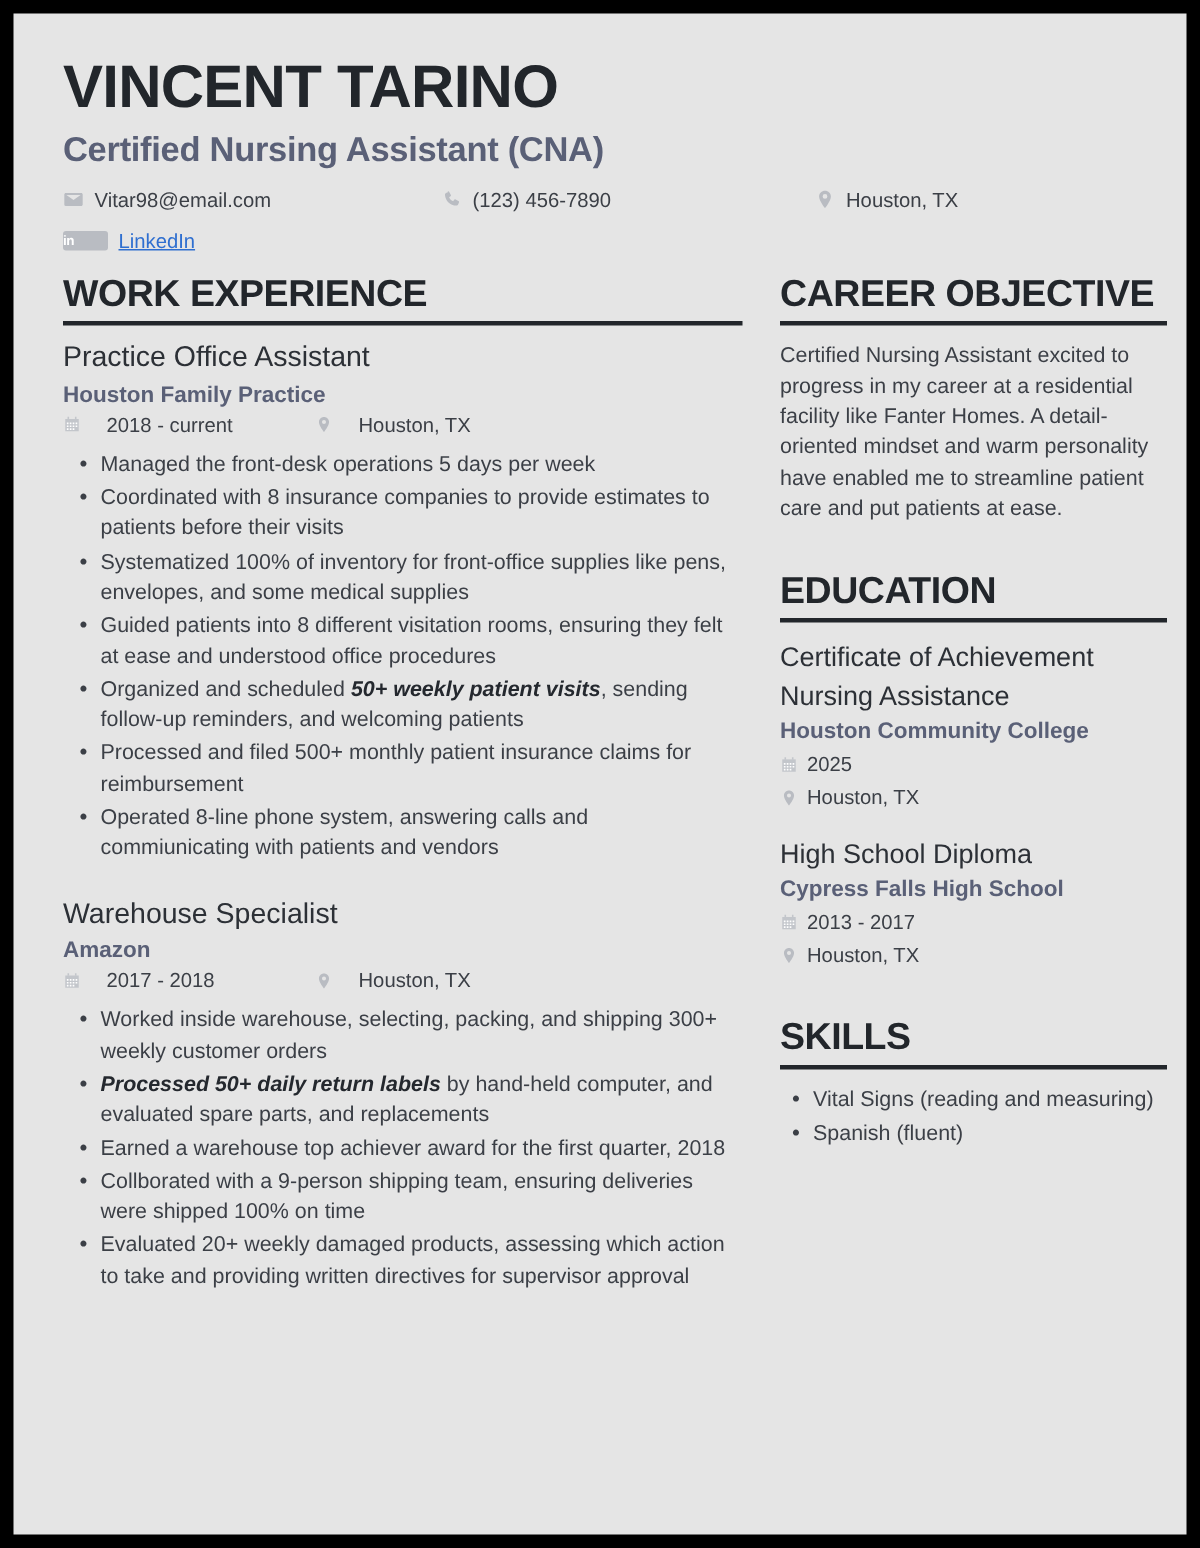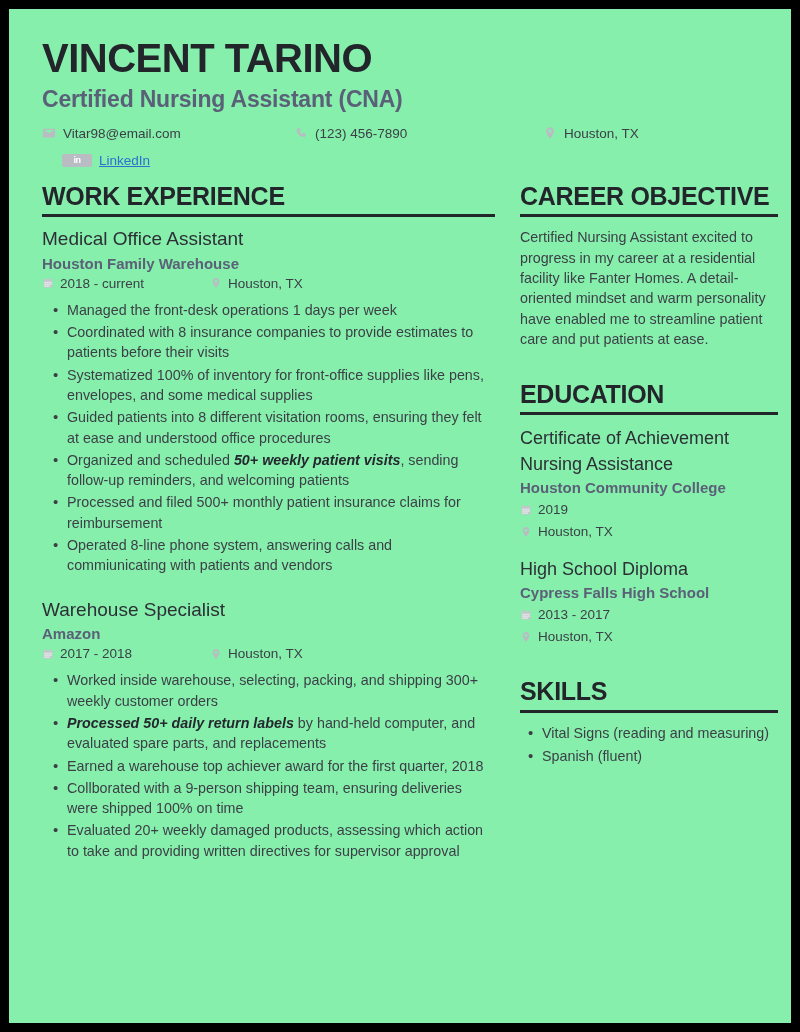--- a/index.html
+++ b/index.html
@@ -15,21 +15,21 @@
     font-family: "Liberation Sans", sans-serif;
     overflow: hidden;
   }
 
   .page {
     position: absolute;
     left: 9px;
     top: 9px;
     width: 782px;
     height: 1014px;
-    background: #86efac;
+    background: #e5e5e5;
     overflow: hidden;
   }
 
   
   .header {
     padding: 28px 30px 0 33px;
   }
 
   .full-name {
     font-size: 40px;
@@ -86,23 +86,22 @@
 
   .li-badge {
     width: 30px;
     height: 13px;
     border-radius: 2px;
     background: #b9bcc2;
     color: #ffffff;
     font-size: 9px;
     font-weight: bold;
     line-height: 13px;
-    text-align: center;
+    text-align: left;
     letter-spacing: -0.4px;
-    margin-left: 20px;
   }
 
   
   .columns {
     position: relative;
     padding: 0 0 0 0;
   }
 
   .col-left {
     position: absolute;
@@ -158,21 +157,21 @@
   .entry-meta {
     position: relative;
     height: 22px;
     margin-top: 2px;
   }
 
   .meta-item {
     position: absolute;
     display: flex;
     align-items: center;
-    gap: 6px;
+    gap: 17px;
     font-size: 13.5px;
     color: #3b3f46;
     white-space: nowrap;
     top: 0;
   }
 
   .meta-date { left: 0px; }
   .meta-loc  { left: 168px; }
 
   .bullets {
@@ -314,22 +313,22 @@
 
   <div class="columns" style="height:790px;">
 
     <div class="col-left">
 
       <div class="section">
         <div class="section-title">WORK EXPERIENCE</div>
         <div class="rule"></div>
 
         <div class="entry">
-          <div class="entry-title">Medical Office Assistant</div>
-          <div class="entry-org">Houston Family Warehouse</div>
+          <div class="entry-title">Practice Office Assistant</div>
+          <div class="entry-org">Houston Family Practice</div>
           <div class="entry-meta">
             <div class="meta-item meta-date">
               <span class="ico">
                 <svg width="12" height="12" viewBox="0 0 16 16">
                     <path fill="#c3c6cb" d="M2 3h12v11H2z"></path>
                     <path fill="#ffffff" d="M3.4 6.2h1.5v1.5H3.4zm2.6 0h1.5v1.5H6zm2.6 0h1.5v1.5H8.6zm2.6 0h1.5v1.5h-1.5zM3.4 8.8h1.5v1.5H3.4zm2.6 0h1.5v1.5H6zm2.6 0h1.5v1.5H8.6zm2.6 0h1.5v1.5h-1.5zM3.4 11.4h1.5v1.5H3.4zm2.6 0h1.5v1.5H6zm2.6 0h1.5v1.5H8.6z"></path>
                     <path fill="#c3c6cb" d="M4 1.2h1.4v2.2H4zm6.6 0H12v2.2h-1.4z"></path>
                   </svg>
               </span>
               <span>2018 - current</span>
@@ -337,21 +336,21 @@
             <div class="meta-item meta-loc">
               <span class="ico">
                 <svg width="12" height="12" viewBox="0 0 16 16">
                     <path fill="#b9bcc2" d="M8 1.3c-2.5 0-4.5 2-4.5 4.5 0 3.3 4.5 8.9 4.5 8.9s4.5-5.6 4.5-8.9c0-2.5-2-4.5-4.5-4.5zm0 6.2a1.8 1.8 0 1 1 0-3.6 1.8 1.8 0 0 1 0 3.6z"></path>
                   </svg>
               </span>
               <span>Houston, TX</span>
             </div>
           </div>
           <ul class="bullets">
-            <li><span>Managed the front-desk operations 1 days per week</span></li>
+            <li><span>Managed the front-desk operations 5 days per week</span></li>
             <li><span>Coordinated with 8 insurance companies to provide estimates to patients before their visits</span></li>
             <li><span>Systematized 100% of inventory for front-office supplies like pens, envelopes, and some medical supplies</span></li>
             <li><span>Guided patients into 8 different visitation rooms, ensuring they felt at ease and understood office procedures</span></li>
             <li><span>Organized and scheduled </span><b>50+ weekly patient visits</b><span>, sending follow-up reminders, and welcoming patients</span></li>
             <li><span>Processed and filed 500+ monthly patient insurance claims for reimbursement</span></li>
             <li><span>Operated 8-line phone system, answering calls and commiunicating with patients and vendors</span></li>
           </ul>
         </div>
 
         <div class="spacer-md"></div>
@@ -410,21 +409,21 @@
           <div class="edu-degree">Nursing Assistance</div>
           <div class="edu-school">Houston Community College</div>
           <div class="edu-meta">
             <span class="ico">
               <svg width="12" height="12" viewBox="0 0 16 16">
                   <path fill="#c3c6cb" d="M2 3h12v11H2z"></path>
                   <path fill="#ffffff" d="M3.4 6.2h1.5v1.5H3.4zm2.6 0h1.5v1.5H6zm2.6 0h1.5v1.5H8.6zm2.6 0h1.5v1.5h-1.5zM3.4 8.8h1.5v1.5H3.4zm2.6 0h1.5v1.5H6zm2.6 0h1.5v1.5H8.6zm2.6 0h1.5v1.5h-1.5zM3.4 11.4h1.5v1.5H3.4zm2.6 0h1.5v1.5H6zm2.6 0h1.5v1.5H8.6z"></path>
                   <path fill="#c3c6cb" d="M4 1.2h1.4v2.2H4zm6.6 0H12v2.2h-1.4z"></path>
                 </svg>
             </span>
-            <span>2019</span>
+            <span>2025</span>
           </div>
           <div class="edu-meta">
             <span class="ico">
               <svg width="12" height="12" viewBox="0 0 16 16">
                   <path fill="#b9bcc2" d="M8 1.3c-2.5 0-4.5 2-4.5 4.5 0 3.3 4.5 8.9 4.5 8.9s4.5-5.6 4.5-8.9c0-2.5-2-4.5-4.5-4.5zm0 6.2a1.8 1.8 0 1 1 0-3.6 1.8 1.8 0 0 1 0 3.6z"></path>
                 </svg>
             </span>
             <span>Houston, TX</span>
           </div>
         </div>

